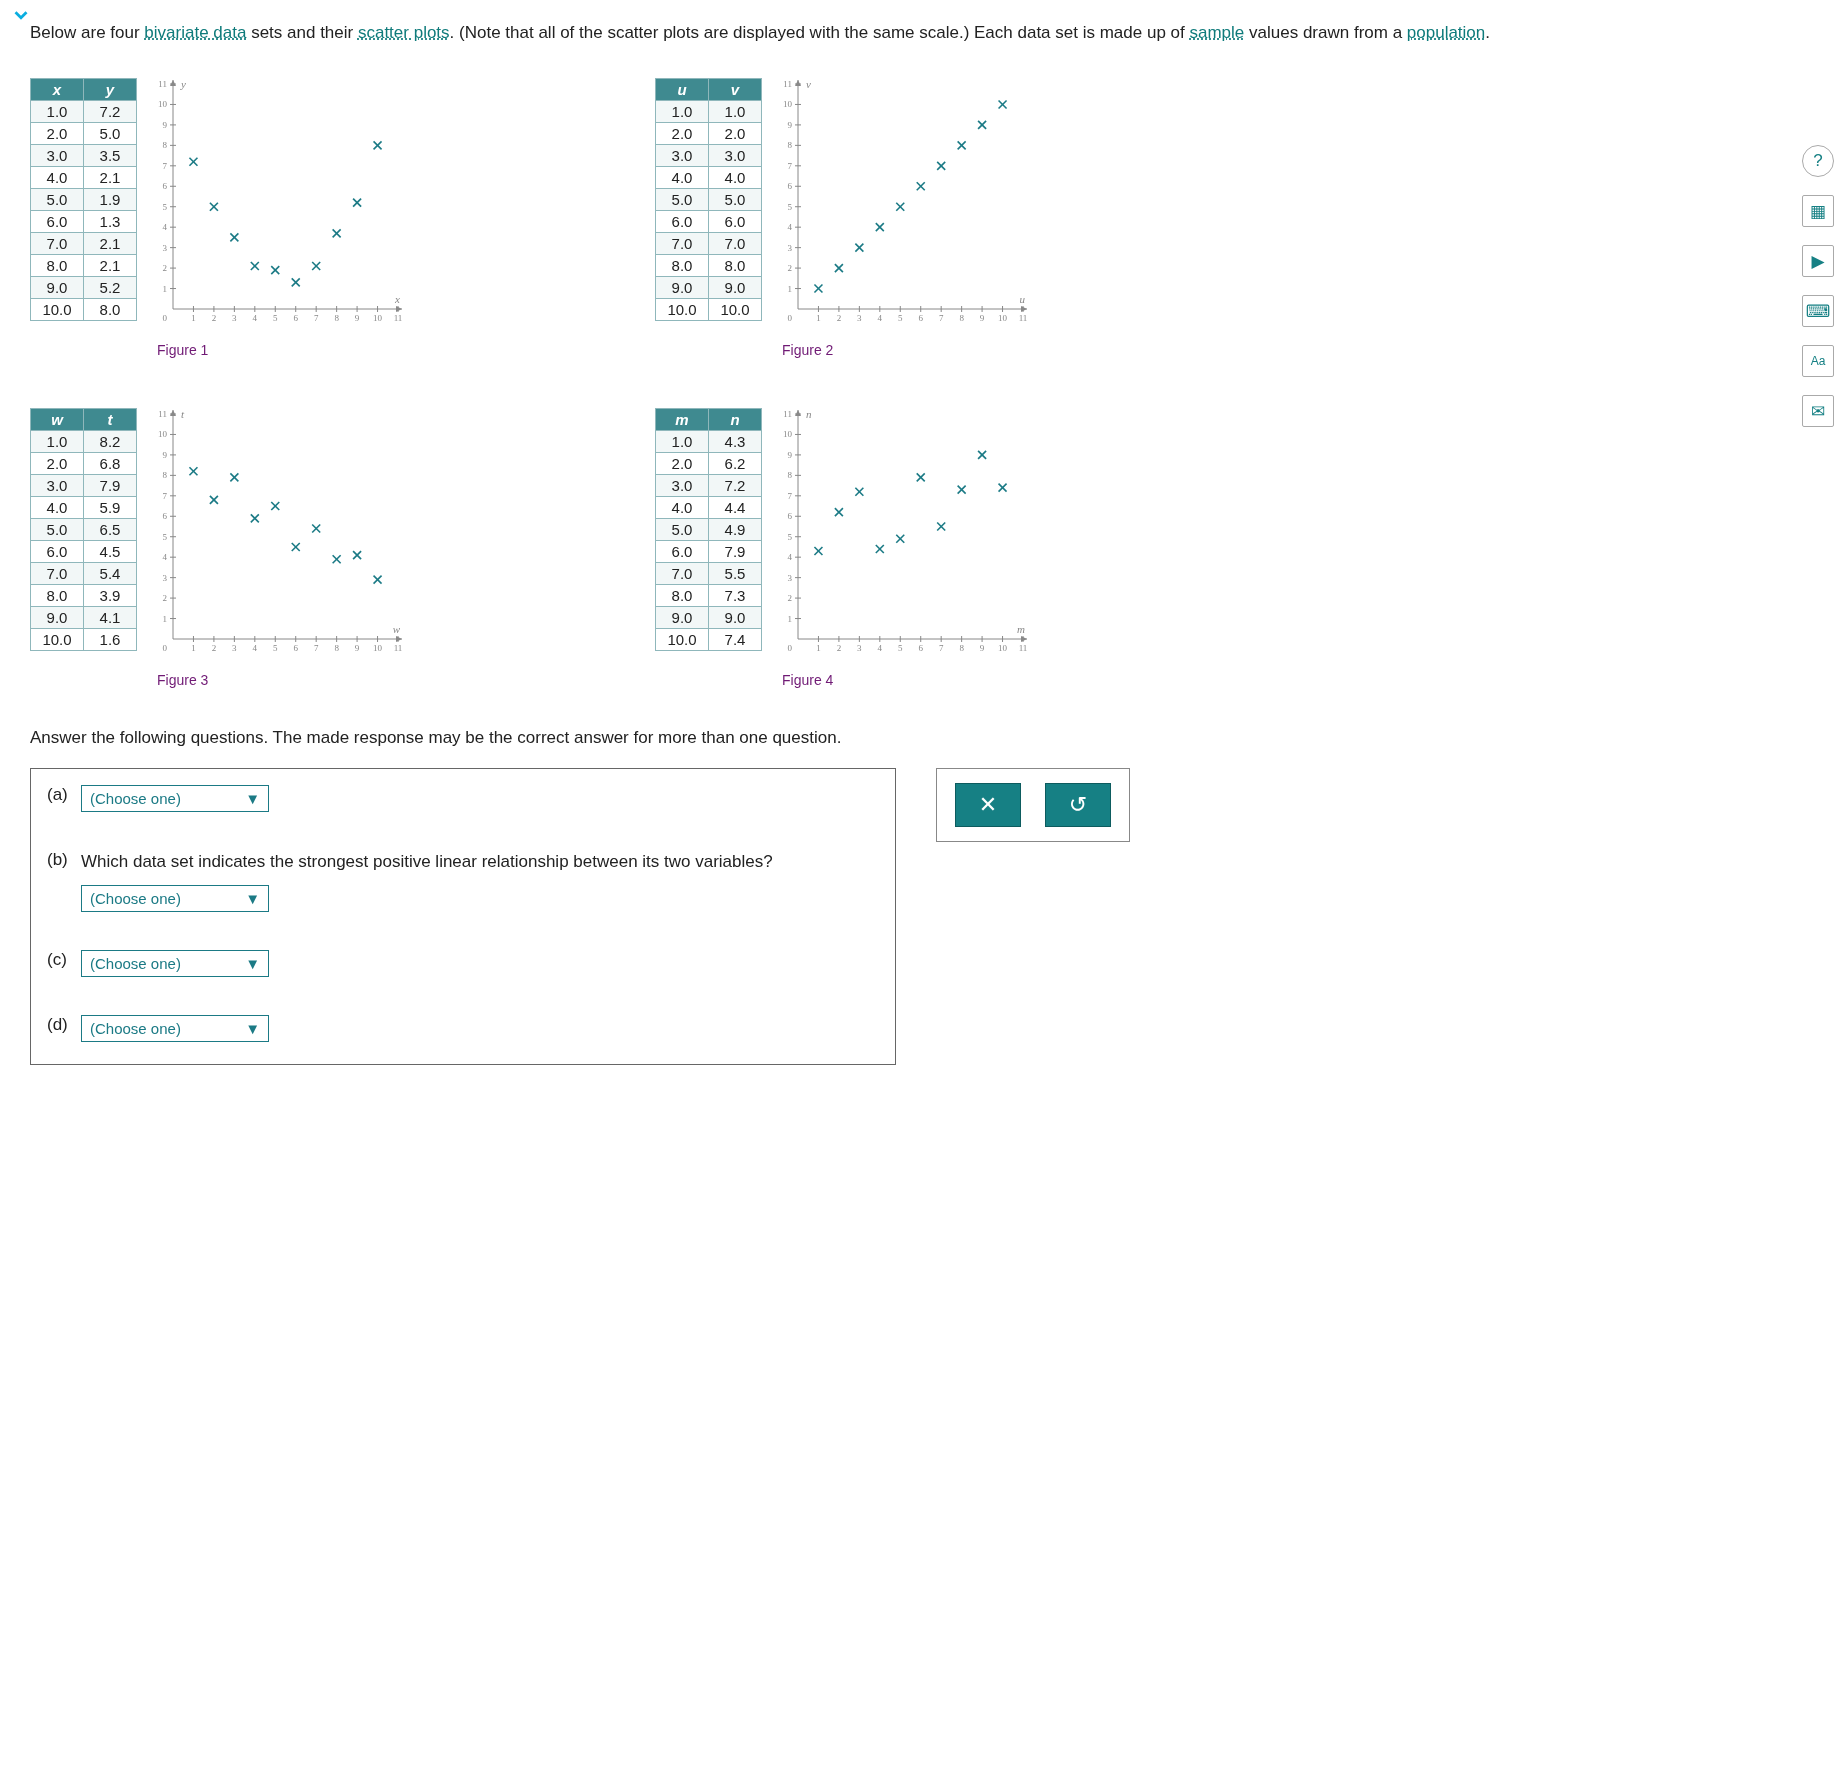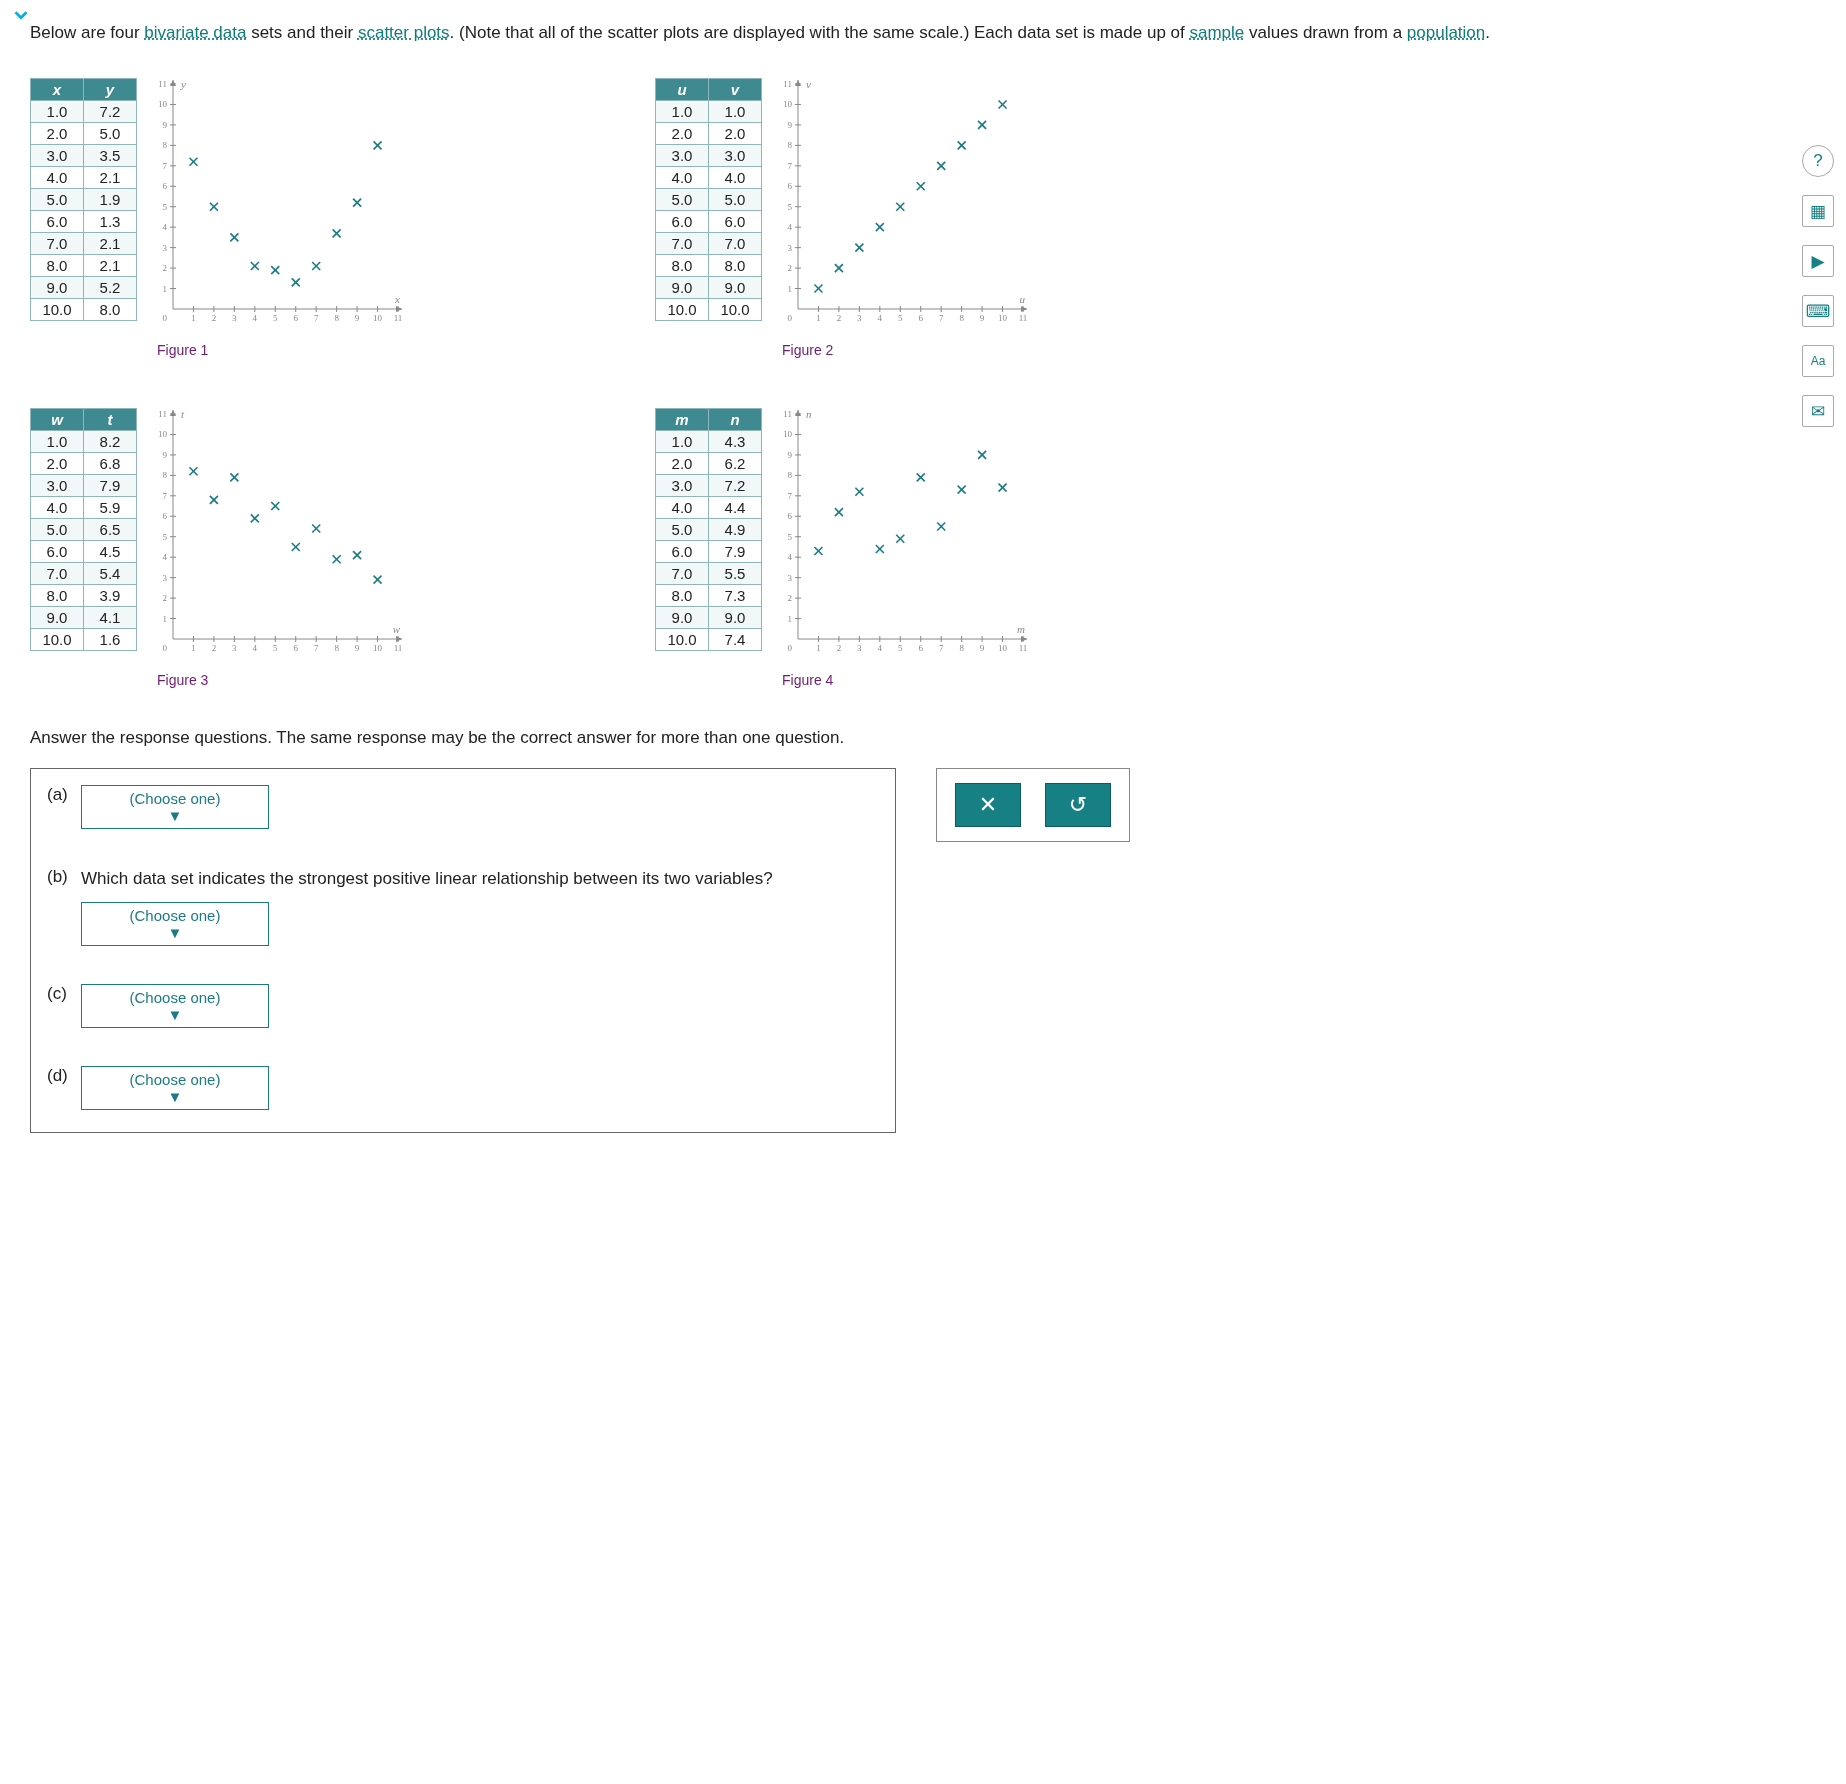--- a/index.html
+++ b/index.html
@@ -23,21 +23,21 @@
   .axisLabel { fill: #888; font-size: 11px; font-style: italic; font-family: serif; }
   .pt { stroke: #1b7a85; stroke-width: 1.6; }
   
   .instr { margin: 40px 0 20px; }
   .qwrap { display: flex; align-items: flex-start; gap: 40px; max-width: 1100px; }
   .qbox { border: 1px solid #666; flex: 1; }
   .qrow { display: flex; padding: 16px 16px 22px; align-items: flex-start; }
   .qlabel { width: 34px; flex: none; }
   .qbody { flex: 1; }
   .qtext { margin-bottom: 12px; line-height: 1.4; }
-  .dd { display: inline-flex; align-items: center; justify-content: space-between; border: 1px solid #1b7a85; color: #1b7a85; padding: 4px 8px; min-width: 170px; font-size: 15px; cursor: pointer; flex-direction: column; }
+  .dd { display: inline-flex; align-items: center; justify-content: space-between; border: 1px solid #1b7a85; color: #1b7a85; padding: 4px 8px; min-width: 170px; font-size: 15px; cursor: pointer; }
   .dd .arrow { color: #1b7a85; }
   .btnbox { border: 1px solid #888; padding: 14px 18px; display: flex; gap: 24px; align-items: center; }
   .btn { background: #168084; color: #fff; border: 1px solid #0d5c5f; width: 64px; height: 42px; display: flex; align-items: center; justify-content: center; font-size: 22px; cursor: pointer; }
   
   .rail { position: absolute; right: 12px; top: 145px; display: flex; flex-direction: column; gap: 18px; }
   .rail-icn { width: 30px; height: 30px; border: 1px solid #aaa; border-radius: 2px; display: flex; align-items: center; justify-content: center; color: #168084; font-size: 17px; cursor: pointer; background:#fff; }
   .rail-icn.q { border-radius: 50%; }
 </style>
 </head>
 <body>
@@ -632,21 +632,21 @@
             <g class="pt">
               <line x1="224.54545454545453" y1="75.63636363636363" x2="232.54545454545453" y2="83.63636363636363"></line>
               <line x1="224.54545454545453" y1="83.63636363636363" x2="232.54545454545453" y2="75.63636363636363"></line>
             </g>
           </svg></div>
         <div class="fig-label">Figure 4</div>
       </div>
     </div>
   </div>
 
-<div class="instr">Answer the response questions. The same response may be the correct answer for more than one question.</div>
+<div class="instr">Answer the following questions. The made response may be the correct answer for more than one question.</div>
 
 <div class="qwrap">
   <div class="qbox" id="qbox">
       <div class="qrow" style="border-bottom: none;">
     <div class="qlabel">(a)</div>
     <div class="qbody">
       <div class="dd">
         <span>(Choose one)</span>
         <span class="arrow">▼</span>
       </div>

